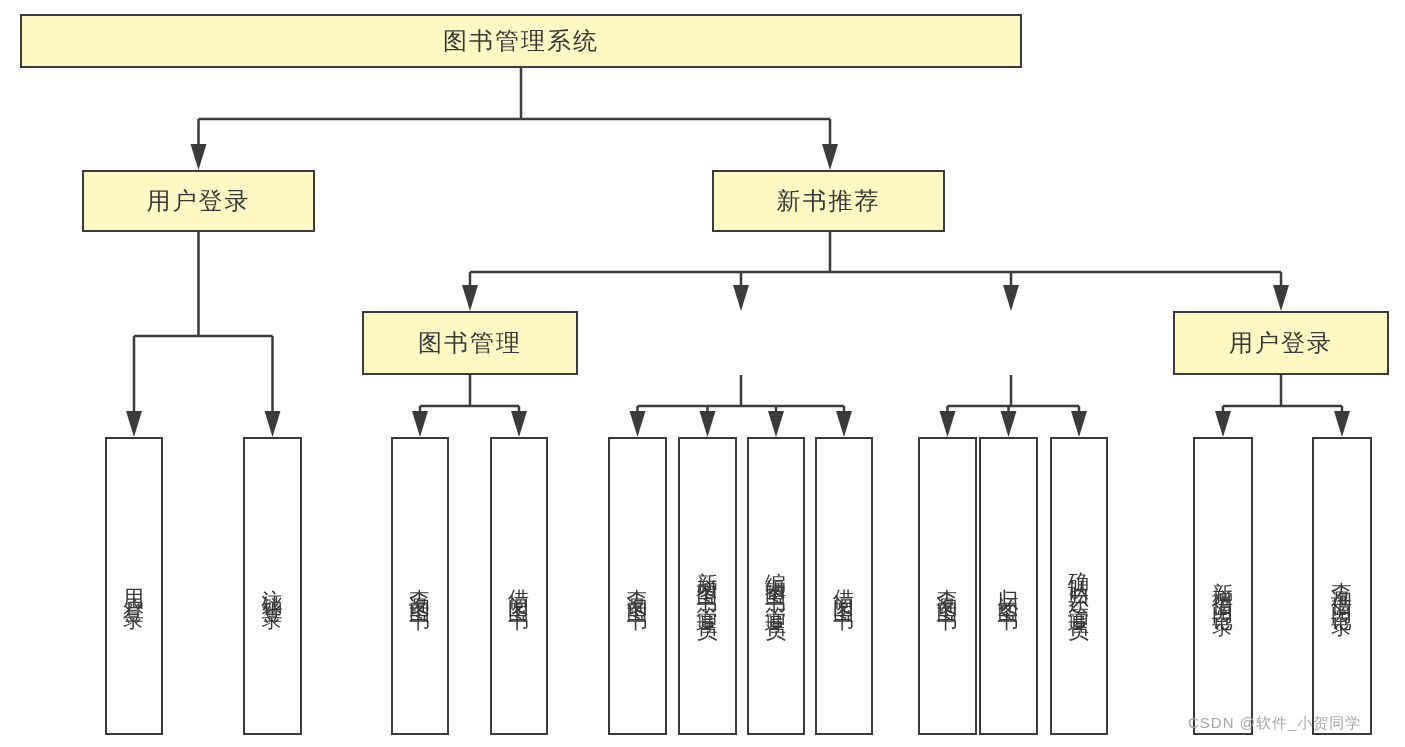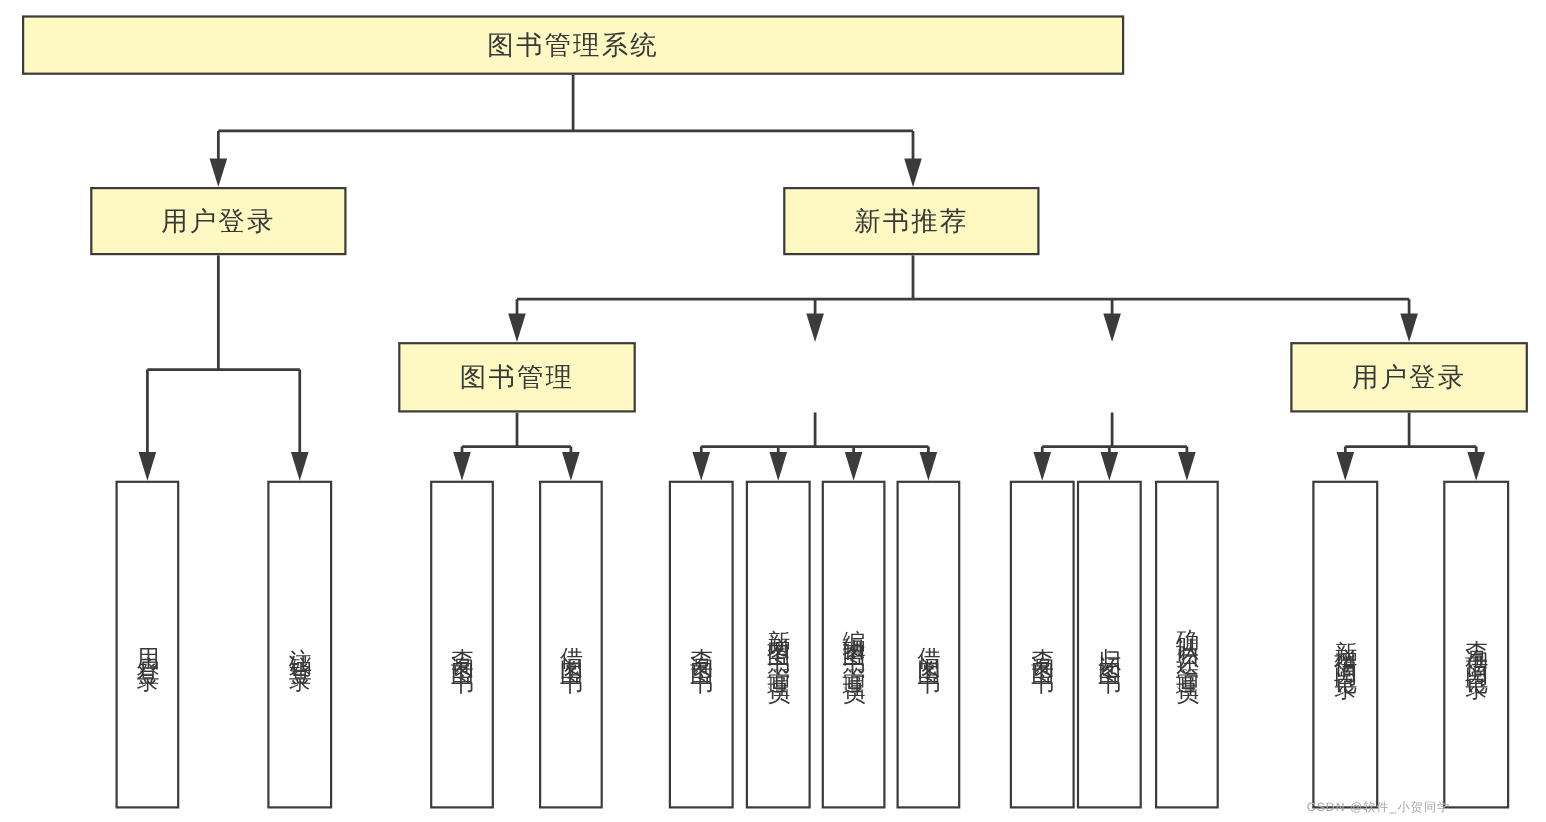--- a/index.html
+++ b/index.html
@@ -46,25 +46,24 @@
     writing-mode: vertical-rl;
     text-orientation: mixed;
     font-size: 21px;
     letter-spacing: 7px;
     line-height: 1;
   }
   .watermark {
     position: absolute;
     left: 1188px;
     top: 714px;
-    font-size: 11px;
+    font-size: 15px;
     color: #a6a6a6;
     letter-spacing: 1px;
     white-space: nowrap;
-    margin-top: 12px;
   }
 </style>
 </head>
 <body>
 
 <div class="canvas">
 
   <svg class="connectors" width="1405" height="747" viewBox="0 0 1405 747">
     <g stroke="#3b3b3b" stroke-width="2.5" fill="none">
 

